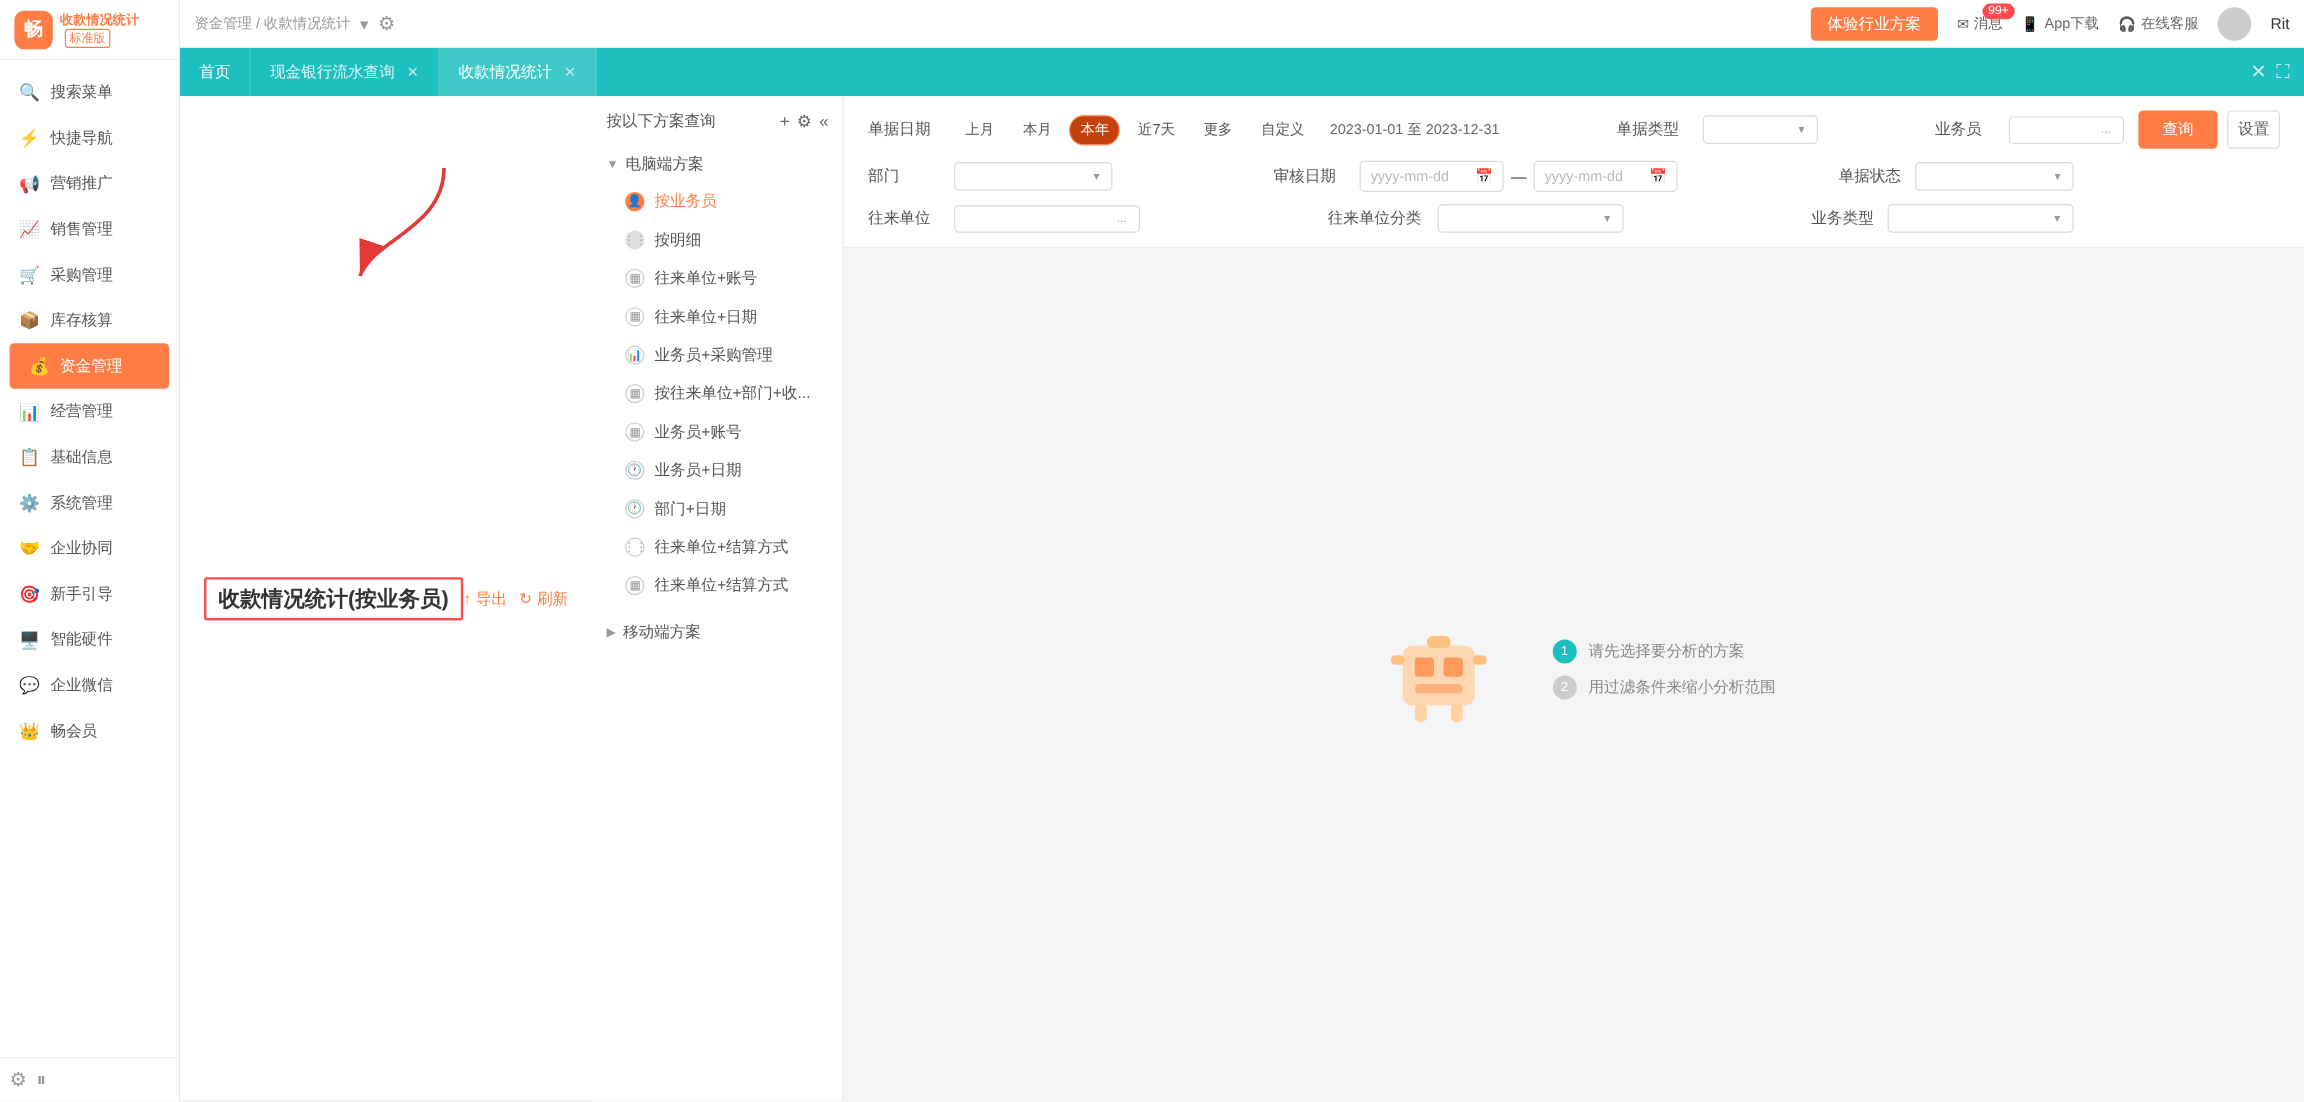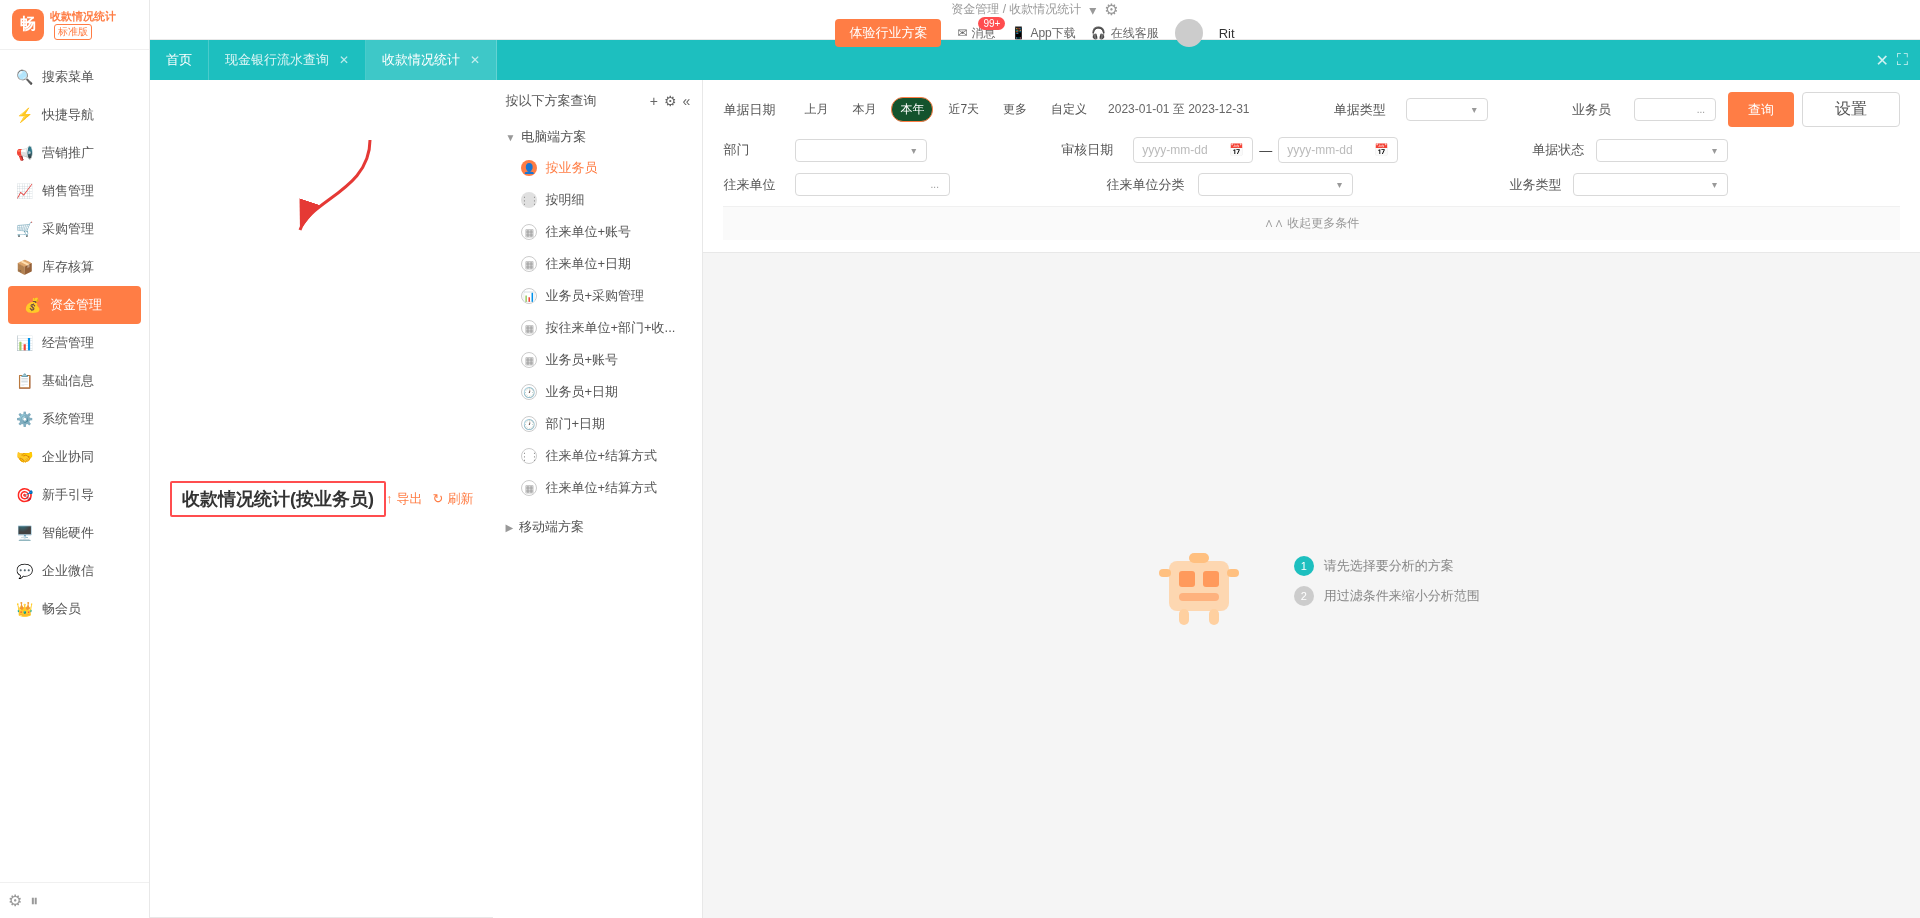--- a/index.html
+++ b/index.html
@@ -9,21 +9,20 @@
     .top-bar {
       height: 40px;
       background: #fff;
       display: flex;
       align-items: center;
       padding: 0 12px;
       border-bottom: 1px solid #e8e8e8;
       position: fixed;
       top: 0; left: 150px; right: 0;
       z-index: 100;
-      flex-direction: column;
     }
     .top-bar-left { display: flex; align-items: center; gap: 8px; flex: 1; }
     .breadcrumb-text { color: #999; font-size: 12px; }
     .top-bar-right { display: flex; align-items: center; gap: 16px; }
     .top-bar-right .badge-btn { position: relative; display: flex; align-items: center; gap: 4px; color: #666; cursor: pointer; font-size: 12px; }
     .badge { background: #ff4d4f; color: #fff; border-radius: 10px; padding: 1px 5px; font-size: 10px; position: absolute; top: -8px; right: -10px; }
     .trial-btn { background: #ff7d45; color: #fff; border: none; border-radius: 4px; padding: 5px 14px; cursor: pointer; font-size: 13px; }
 
     
     .sidebar {
@@ -173,38 +172,38 @@
       display: flex; align-items: center; gap: 12px;
       margin-bottom: 10px;
     }
     .filter-row:last-child { margin-bottom: 0; }
     .filter-label { color: #555; font-size: 13px; white-space: nowrap; min-width: 60px; }
     .filter-date-group { display: flex; align-items: center; gap: 6px; }
     .date-quick-btn {
       padding: 3px 8px; border-radius: 3px; cursor: pointer;
       font-size: 12px; color: #555; background: none; border: 1px solid transparent;
     }
-    .date-quick-btn.active { background: #14532d; color: #fff; border-color: #ff7d45; border-radius: 12px; }
+    .date-quick-btn.active { background: #c2410c; color: #fff; border-color: #ff7d45; border-radius: 12px; }
     .date-range-text { font-size: 12px; color: #666; }
     .filter-select {
       flex: 1; max-width: 280px;
       border: 1px solid #d9d9d9; border-radius: 4px;
       padding: 5px 10px; display: flex; align-items: center; justify-content: space-between;
       cursor: pointer; background: #fff; color: #555; font-size: 13px;
     }
     .filter-select .chevron { color: #999; font-size: 10px; }
     .date-input-group { display: flex; align-items: center; gap: 6px; }
     .date-input {
       border: 1px solid #d9d9d9; border-radius: 4px;
       padding: 5px 8px; color: #bbb; font-size: 12px; width: 120px;
       display: flex; align-items: center; justify-content: space-between;
     }
     .filter-actions { display: flex; gap: 8px; margin-left: auto; }
     .query-btn { background: #ff7d45; color: #fff; border: none; border-radius: 4px; padding: 6px 20px; cursor: pointer; font-size: 13px; }
-    .set-btn { background: #fff; color: #555; border: 1px solid #d9d9d9; border-radius: 4px; padding: 6px 32px; cursor: pointer; font-size: 16px; }
+    .set-btn { background: #fff; color: #555; border: 1px solid #d9d9d9; border-radius: 4px; padding: 6px 8px; cursor: pointer; font-size: 13px; }
 
     .collapse-bar {
       text-align: center; padding: 8px; background: #fafafa;
       color: #999; font-size: 12px; cursor: pointer; border-top: 1px solid #f0f0f0;
     }
 
     
     .empty-area {
       flex: 1; display: flex; align-items: center; justify-content: center;
       background: #f5f5f5;
@@ -523,24 +522,20 @@
           <span style="flex:1;"></span>
 
           <span class="filter-label" style="min-width:50px;">业务类型</span>
           <div class="filter-select" style="width:180px;">
             <span></span>
             <span class="chevron">▾</span>
           </div>
           <div style="width:160px;"></div>
         </div>
 
-        <div class="collapse-bar">
-          <span>∧∧</span>
-          <span>收起更多条件</span>
-        </div>
       </div>
 
       <div class="empty-area">
         <div style="display:flex;align-items:center;gap:40px;">
           <div style="width:110px;height:110px;position:relative;">
             <svg width="110" height="110" viewBox="0 0 110 110">
               <rect x="25" y="30" width="60" height="50" rx="8" fill="#ffd0a0" opacity="0.8"></rect>
               <rect x="35" y="40" width="16" height="16" rx="3" fill="#ff9a5c"></rect>
               <rect x="59" y="40" width="16" height="16" rx="3" fill="#ff9a5c"></rect>
               <rect x="35" y="62" width="40" height="8" rx="4" fill="#ff9a5c" opacity="0.6"></rect>

